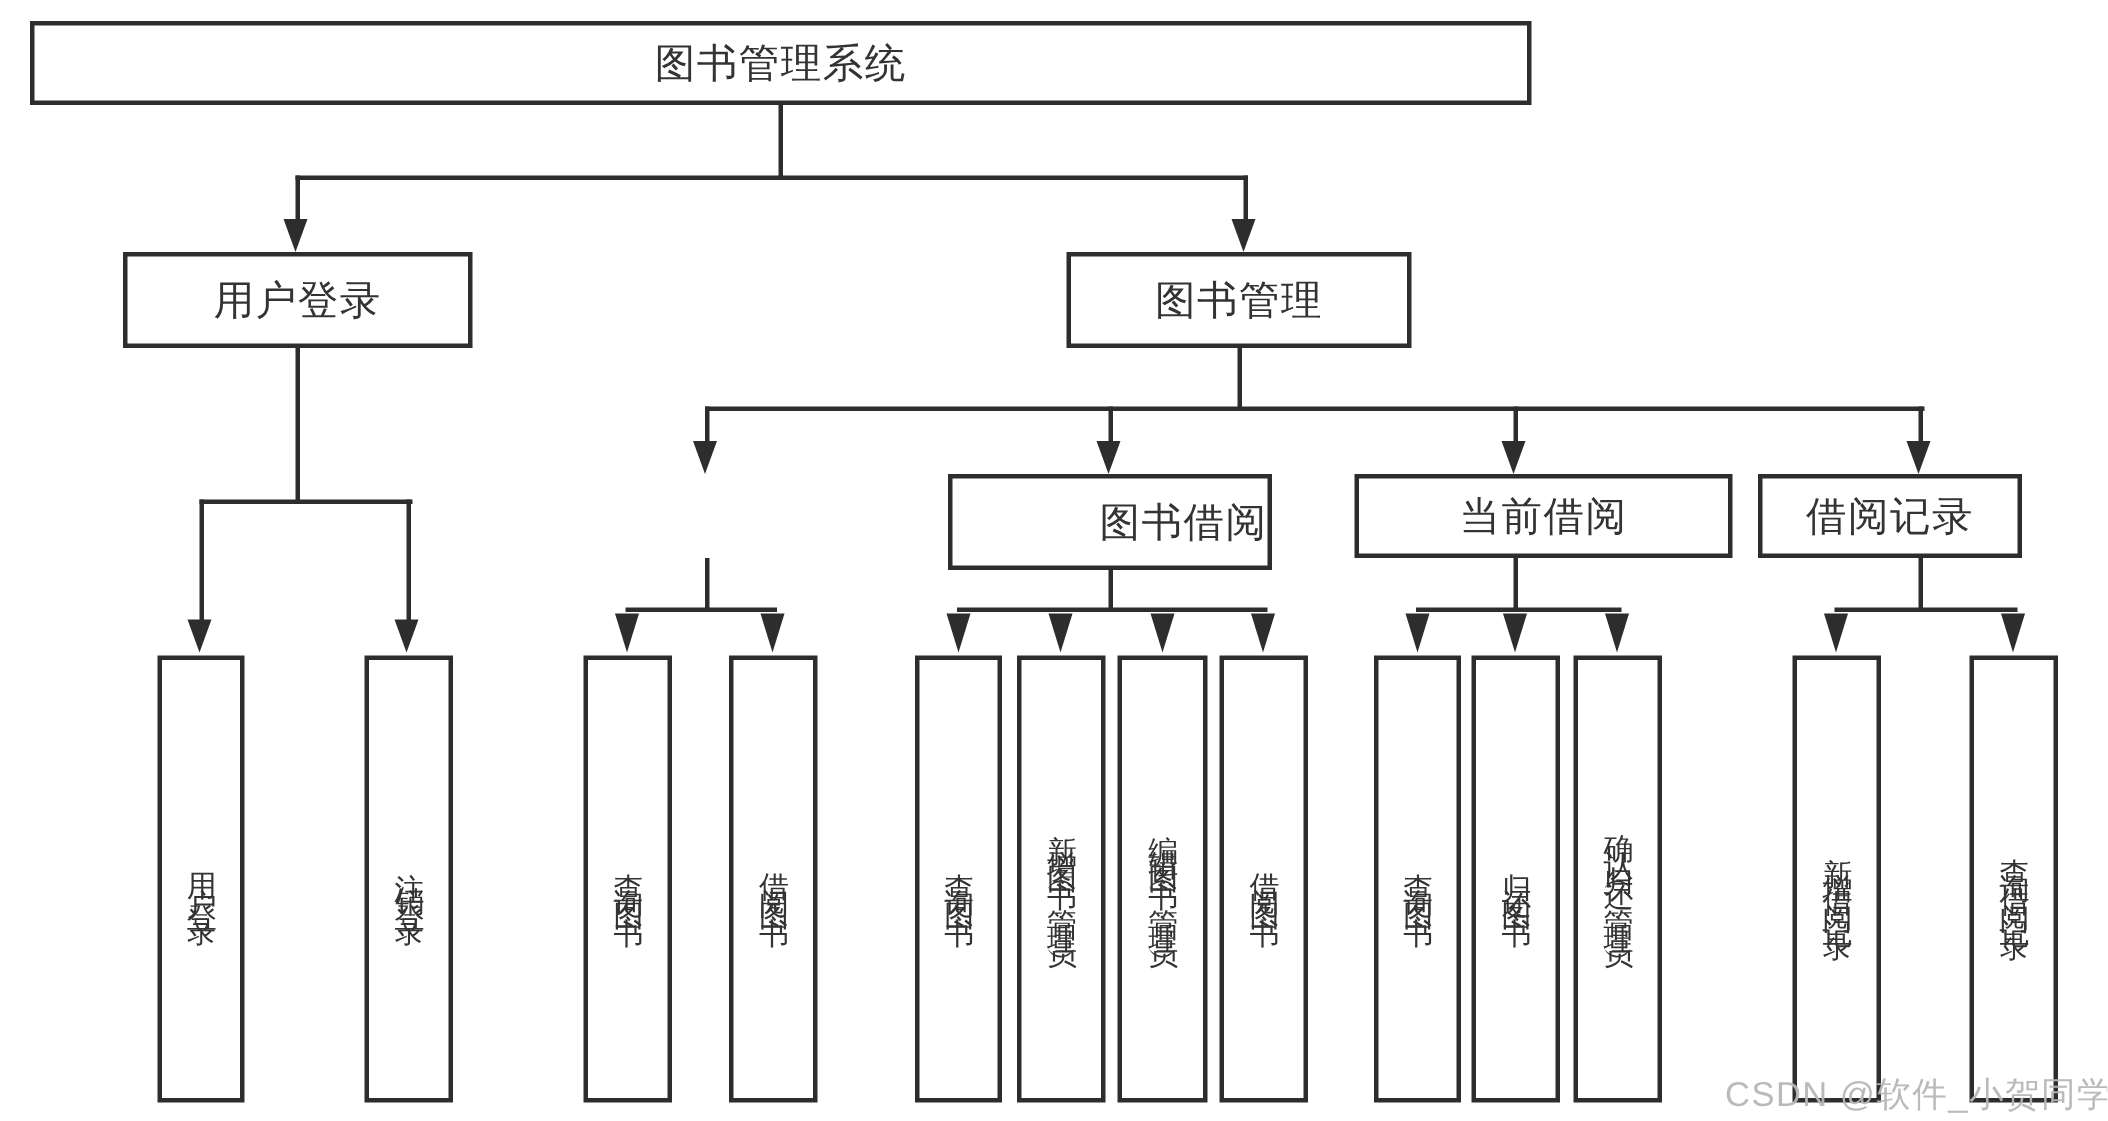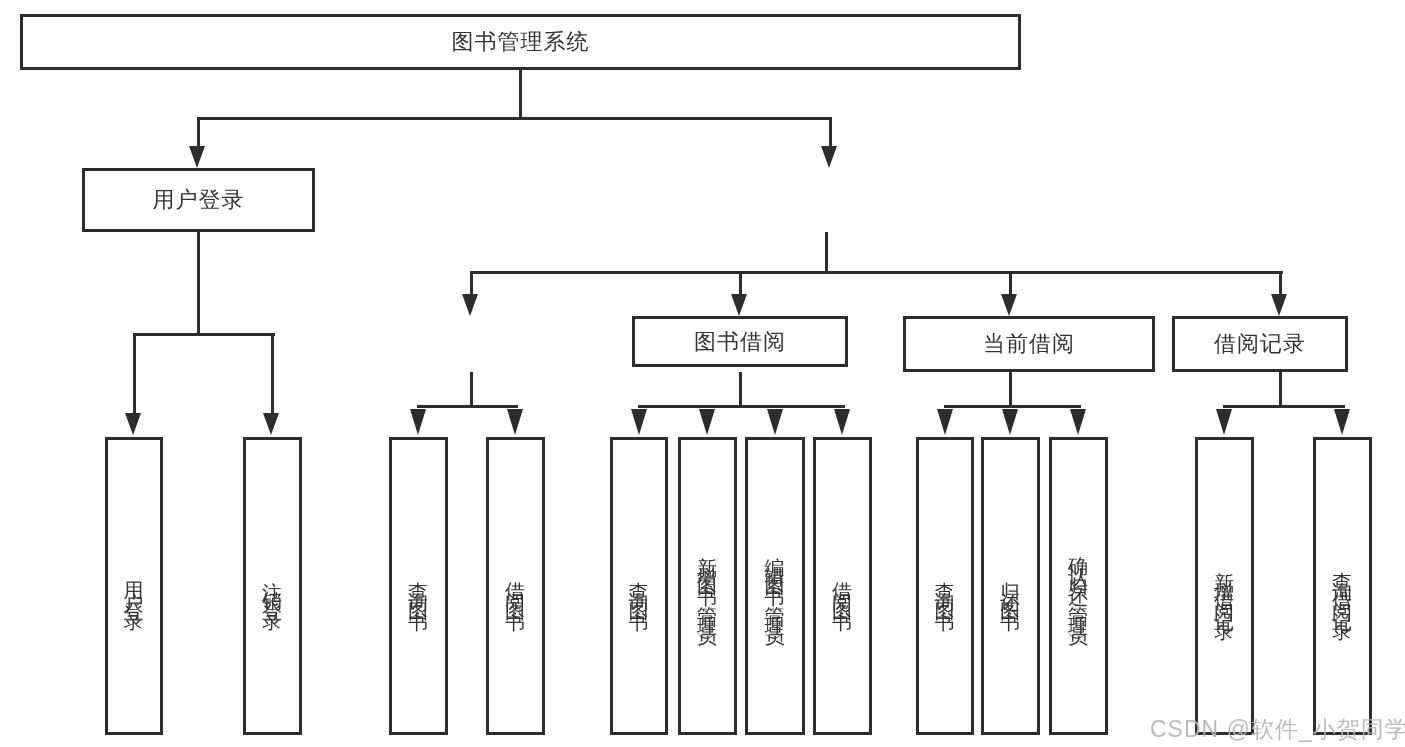--- a/index.html
+++ b/index.html
@@ -1,20 +1,20 @@
 <!DOCTYPE html>
 <html><head>
 <meta charset="utf-8">
 <style>
   html,body{margin:0;padding:0;background:#ffffff;}
   body{font-family:"Liberation Sans","DejaVu Sans",sans-serif;}
   #stage{position:relative;width:1405px;height:747px;background:#ffffff;overflow:hidden;}
   .box{position:absolute;background:#ffffff;border:3px solid #2d2d2d;box-sizing:border-box;
        display:flex;align-items:center;justify-content:center;}
-  .hlabel{font-size:22px;color:#333333;letter-spacing:1px;white-space:nowrap;}
+  .hlabel{font-size:27px;color:#333333;letter-spacing:1px;white-space:nowrap;}
   .vlabel{writing-mode:vertical-rl;text-orientation:mixed;font-size:20px;color:#333333;
           letter-spacing:10px;line-height:1;white-space:nowrap;}
   .hline{position:absolute;height:3px;background:#2d2d2d;}
   .vline{position:absolute;width:3px;background:#2d2d2d;}
   .arr{position:absolute;width:0;height:0;border-left:8px solid transparent;
        border-right:8px solid transparent;border-top:22px solid #2d2d2d;}
   .arr26{border-top-width:26px;}
   .watermark{position:absolute;left:1150px;top:714px;font-size:23px;color:rgba(182,182,182,0.95);
              letter-spacing:1px;white-space:nowrap;z-index:10;}
 </style>
@@ -71,22 +71,25 @@
   <div class="arr arr26" style="left:1216px;top:409px;"></div>
   <div class="arr arr26" style="left:1334px;top:409px;"></div>
 
   <div class="box" style="left:20px;top:14px;width:1001px;height:56px;">
     <span class="hlabel">图书管理系统</span>
   </div>
 
   <div class="box" style="left:82px;top:168px;width:233px;height:64px;">
     <span class="hlabel">用户登录</span>
   </div>
+  <div class="box" style="left:711px;top:168px;width:230px;height:64px;">
+    <span class="hlabel">图书管理</span>
+  </div>
 
-  <div class="box" style="left:632px;top:316px;width:216px;height:51px;">
+  <div class="box" style="left:632px;top:316px;width:216px;height:64px;justify-content:flex-end;">
     <span class="hlabel">图书借阅</span>
   </div>
   <div class="box" style="left:903px;top:316px;width:252px;height:56px;">
     <span class="hlabel">当前借阅</span>
   </div>
   <div class="box" style="left:1172px;top:316px;width:176px;height:56px;">
     <span class="hlabel">借阅记录</span>
   </div>
 
   <div class="box" style="left:105px;top:437px;width:58px;height:298px;">

